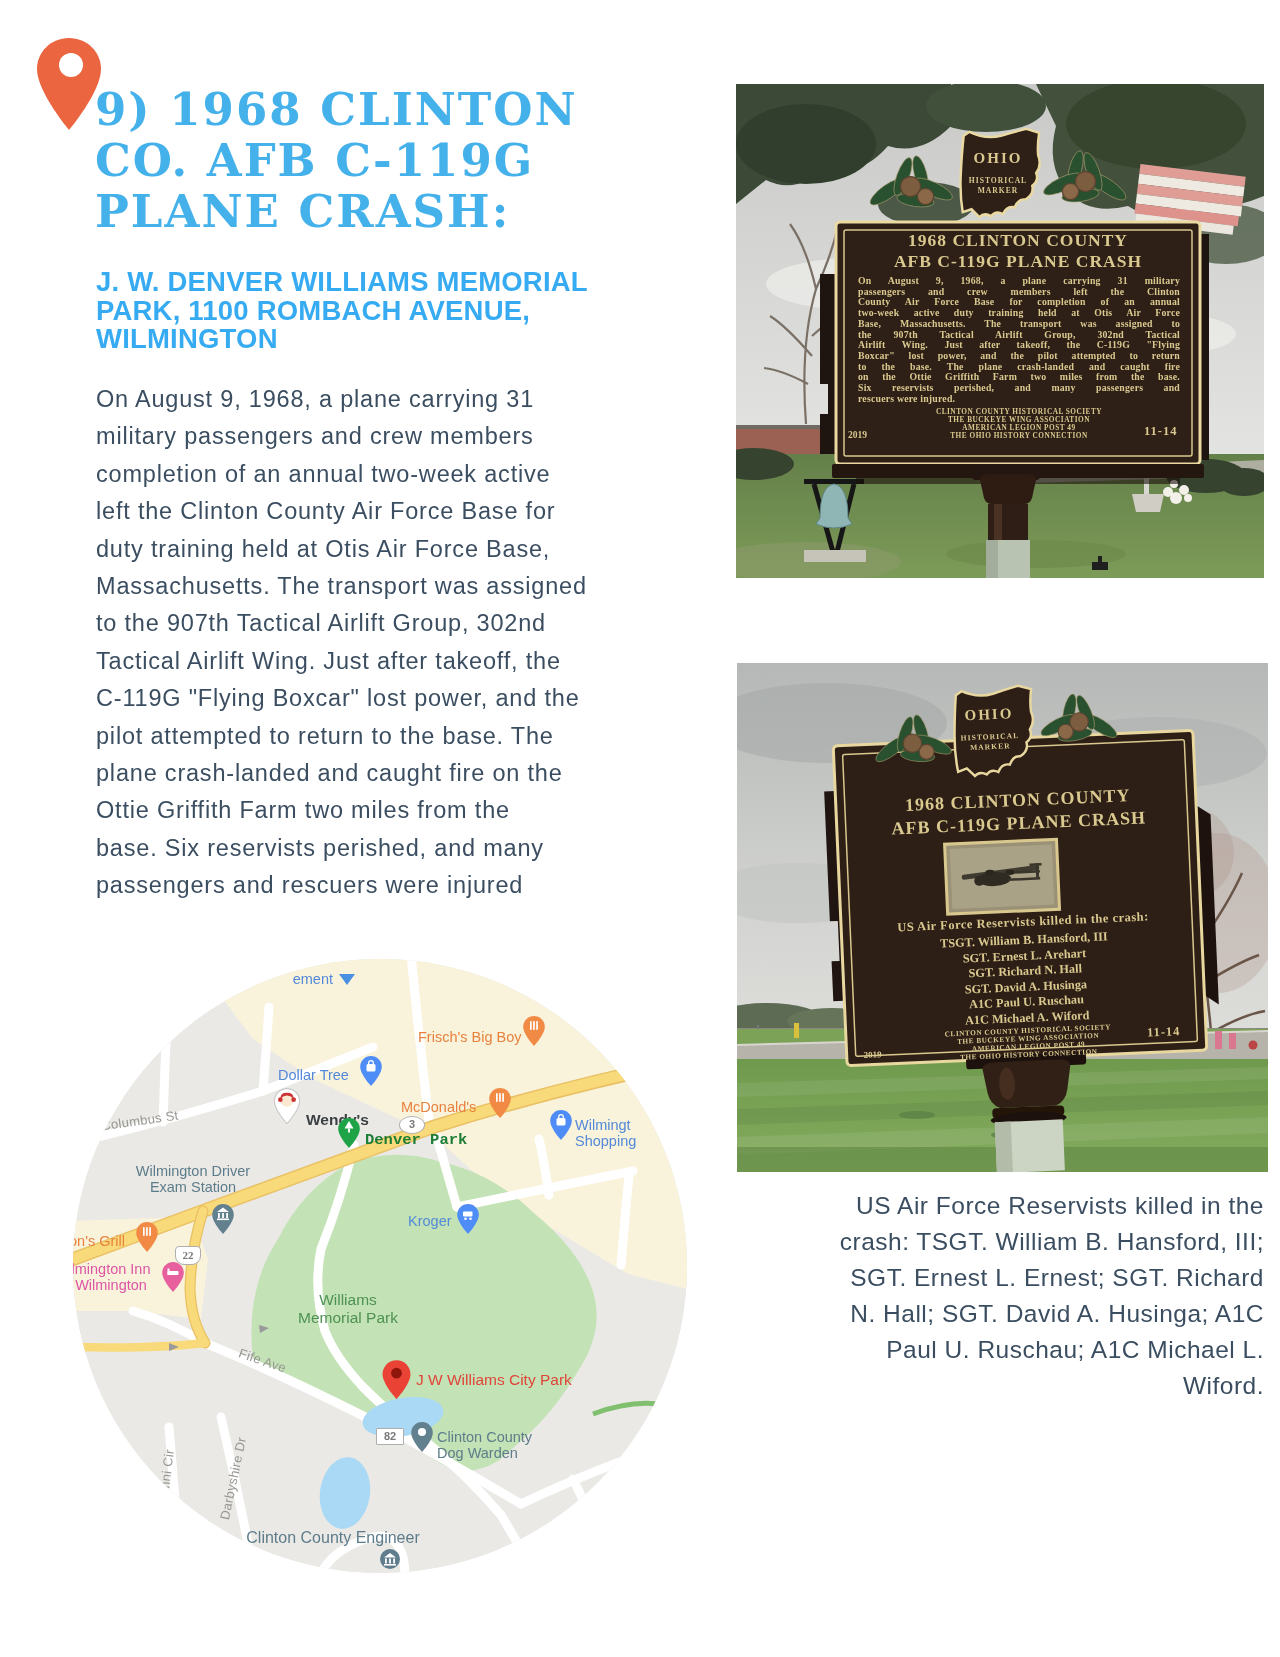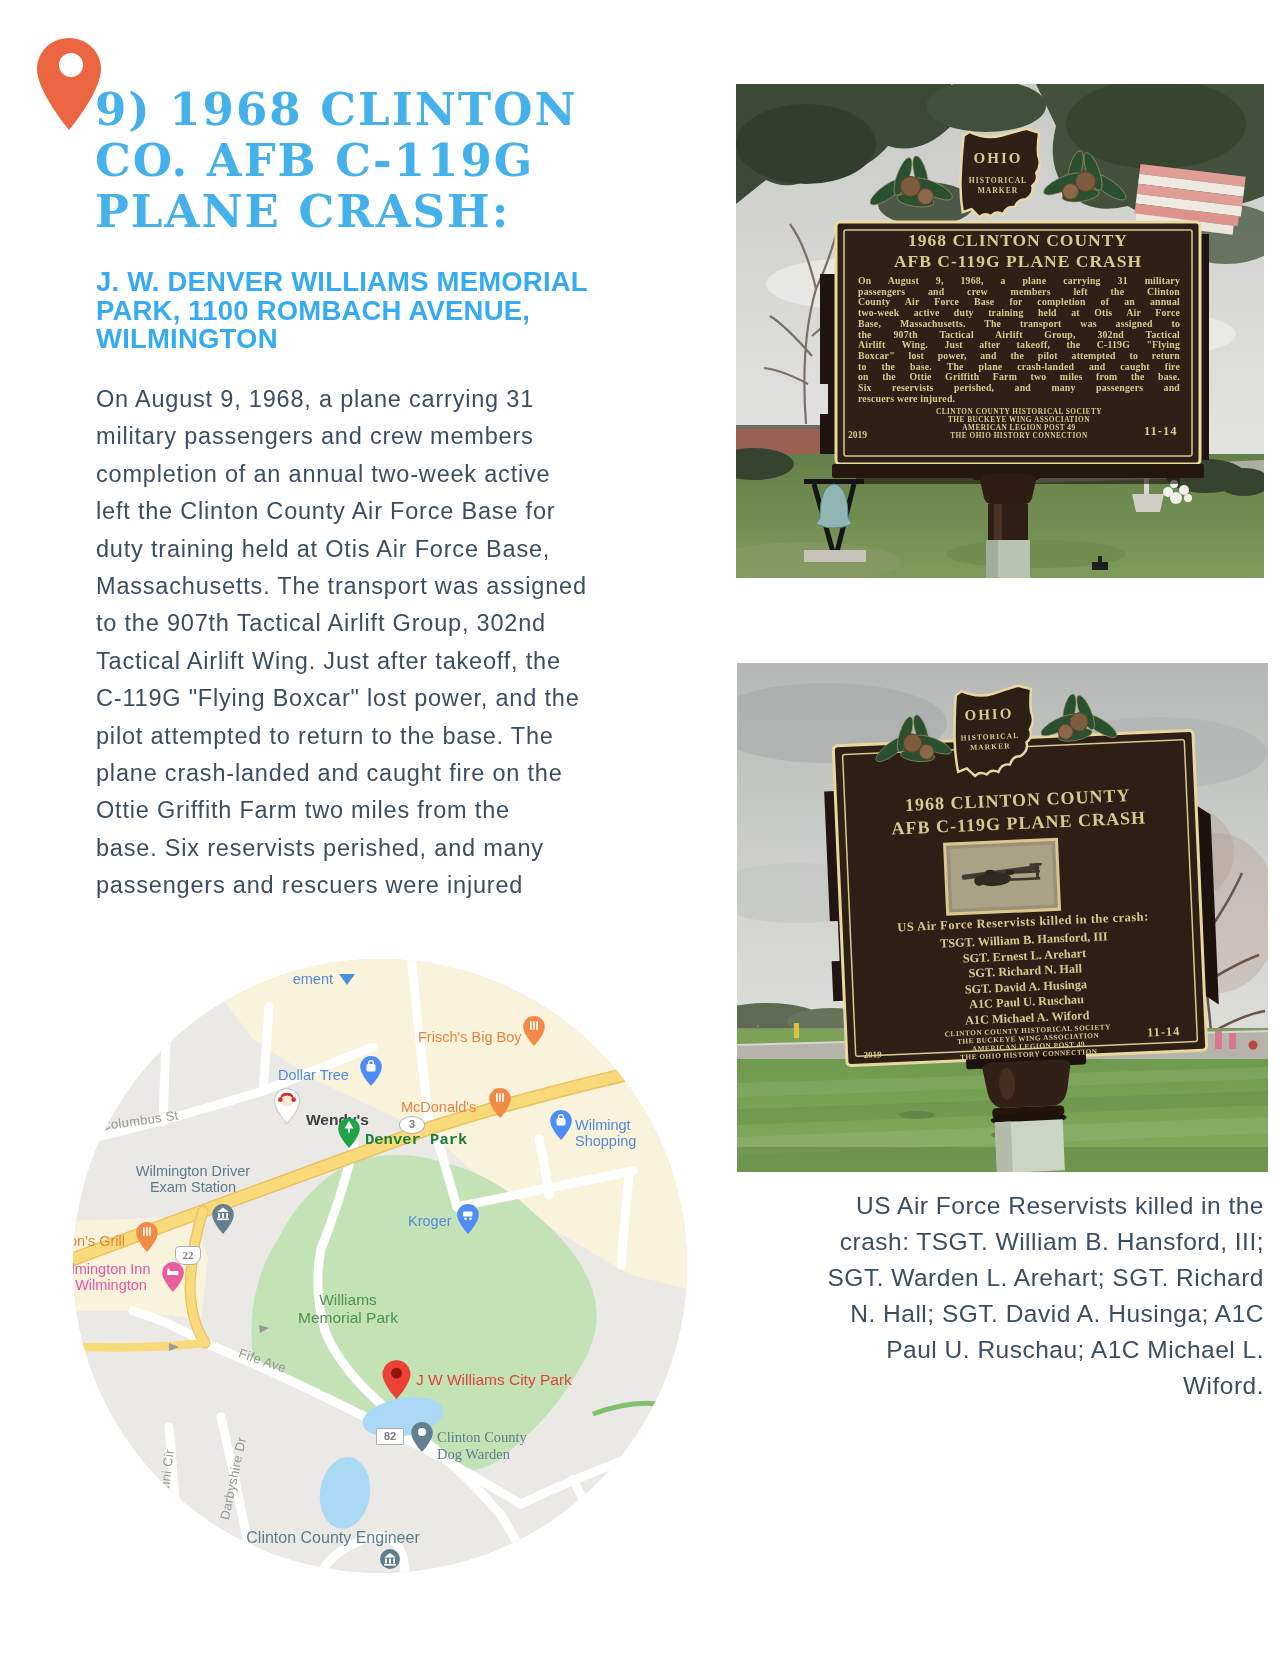--- a/index.html
+++ b/index.html
@@ -274,21 +274,21 @@
         <circle cx="12" cy="11" r="4.2" fill="#90160d"></circle>
     </svg>
     <div class="mlabel poi-red" style="left:343px;top:412px;">J W Williams City Park</div>
 
     <div class="shield sh-rect" style="left:303px;top:469px;">82</div>
 
     <svg class="mpin" style="left:337px;top:462px;" width="24" height="31">
       <use href="#pinP" fill="#63808f"></use>
         <circle cx="12" cy="11" r="4" fill="#fff"></circle>
     </svg>
-    <div class="mlabel poi-civic" style="left:364px;top:470px;font-family:Liberation Serif, serif;">
+    <div class="mlabel poi-civic" style="left:364px;top:470px;">
       <div>Clinton County</div>
       <div>Dog Warden</div>
     </div>
 
     <div class="mlabel street" style="left:68px;top:508px;transform:rotate(-83deg);">umni Cir</div>
     <div class="mlabel street" style="left:118px;top:512px;transform:rotate(-78deg);">Darbyshire Dr</div>
 
     <div class="mlabel poi-civic tcenter" style="left:160px;top:570px;width:200px;font-size:16px;">Clinton County Engineer</div>
     <svg class="mpin" style="left:305px;top:588px;" width="24" height="24" viewBox="0 0 24 24">
       <circle cx="12" cy="12" r="10" fill="#5f7d8c"></circle>
@@ -542,19 +542,19 @@
         <div class="orgline">THE OHIO HISTORY CONNECTION</div>
       </div>
       <div class="gold" style="left:120px;top:380px;font-size:9px;">2019</div>
       <div class="gold" style="left:404px;top:368px;font-size:12.5px;letter-spacing:1px;">11-14</div>
     </div>
   </div>
 
   <div class="caption">
     <div>US Air Force Reservists killed in the</div>
     <div>crash: TSGT. William B. Hansford, III;</div>
-    <div>SGT. Warden L. Arehart; SGT. Richard</div>
+    <div>SGT. Ernest L. Ernest; SGT. Richard</div>
     <div>N. Hall; SGT. David A. Husinga; A1C</div>
     <div>Paul U. Ruschau; A1C Michael L.</div>
     <div>Wiford.</div>
   </div>
 
 </div>
 
 </body></html>

